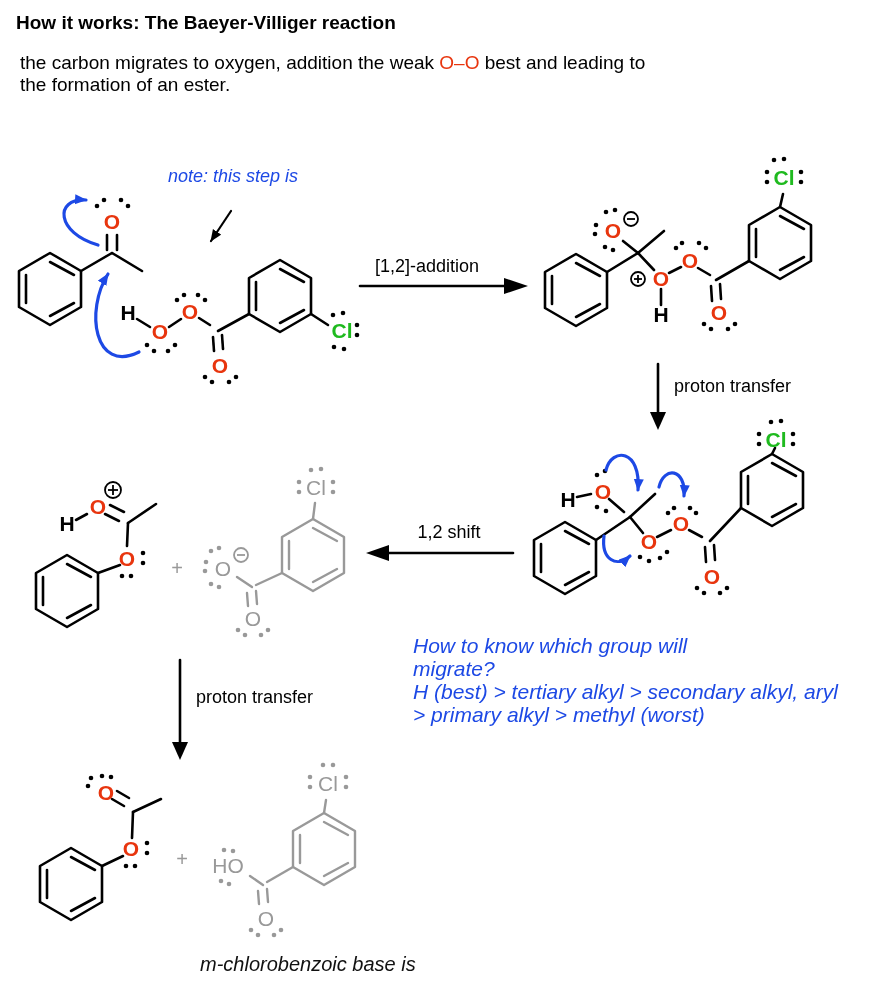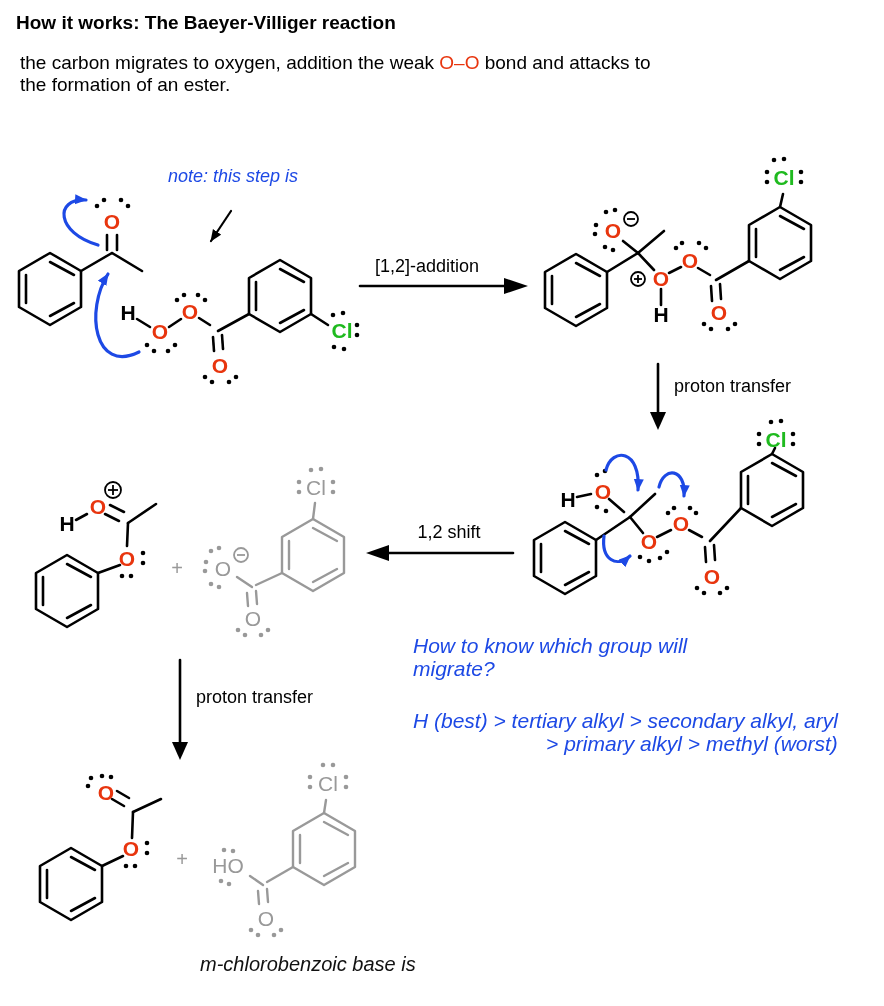--- a/index.html
+++ b/index.html
@@ -26,31 +26,31 @@
   .plus{font-family:"Liberation Sans",sans-serif;font-size:20px;fill:#999;text-anchor:middle;}
   .head{fill:#000;stroke:none;}
 </style>
 </head>
 <body>
 
 <div id="canvas">
 
   <div class="abs title" style="left:16px;top:12px;">How it works: The Baeyer-Villiger reaction</div>
   <div class="abs para" style="left:20px;top:52px;">
-    <div><span>the carbon migrates to oxygen, addition the weak </span><span class="red-text">O–O</span><span> bond and attacks to</span></div>
+    <div><span>the carbon migrates to oxygen, addition the weak </span><span class="red-text">O–O</span><span> best and leading to</span></div>
     <div>the formation of an ester.</div>
   </div>
 
   <div class="abs blue-note" style="left:168px;top:166px;">note: this step is</div>
 
   <div class="abs blue-block" style="left:413px;top:634px;">
     <div>How to know which group will</div>
     <div>migrate?</div>
   </div>
-  <div class="abs blue-block" style="left:413px;top:709px;text-align:right;">
+  <div class="abs blue-block" style="left:413px;top:680px;">
     <div>H (best) &gt; tertiary alkyl &gt; secondary alkyl, aryl</div>
     <div>&gt; primary alkyl &gt; methyl (worst)</div>
   </div>
 
   <div class="abs caption" style="left:200px;top:953px;">
     <div>m-chlorobenzoic base is</div>
   </div>
 
   <svg width="884" height="1006" viewBox="0 0 884 1006">
     <defs>

